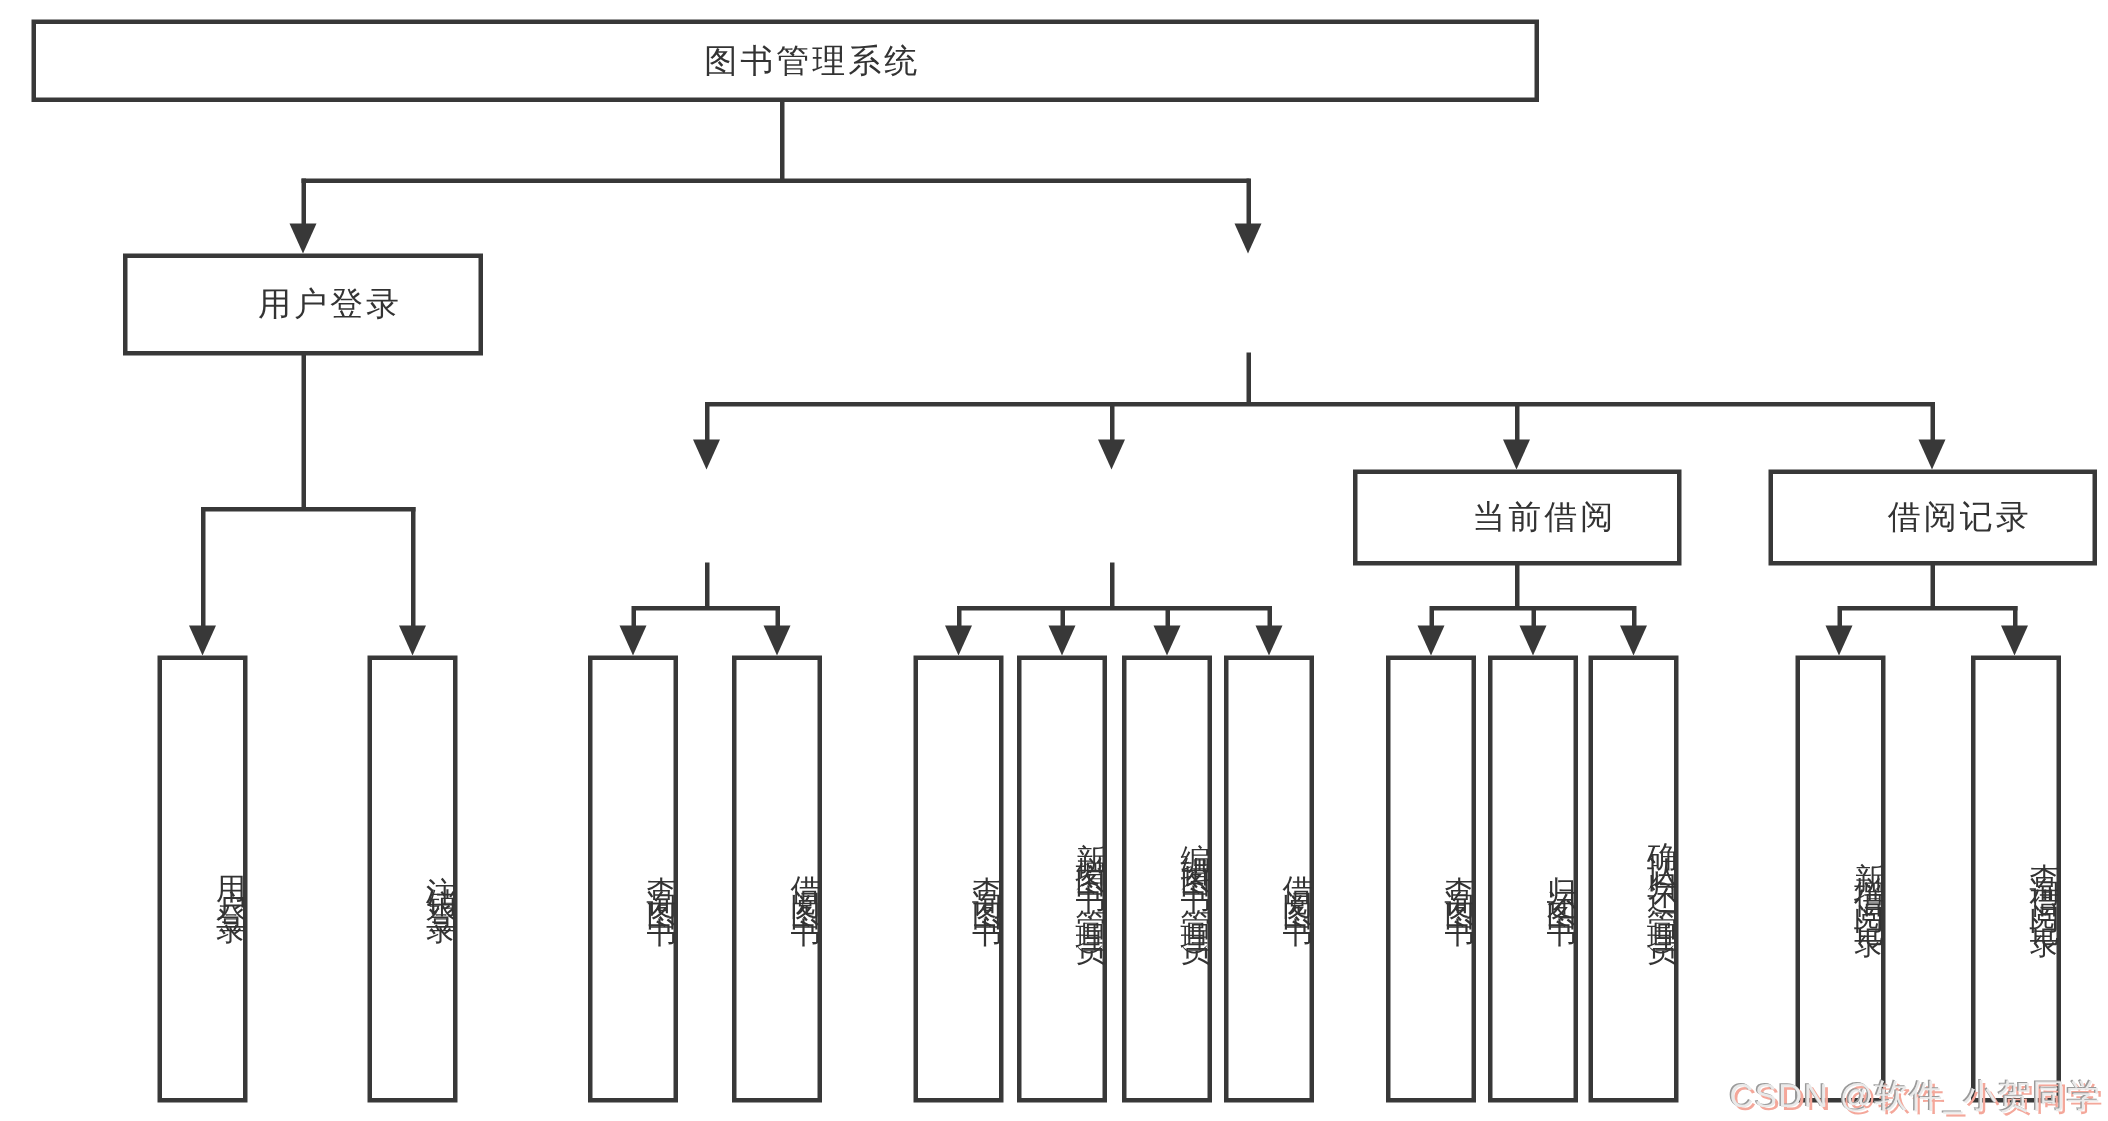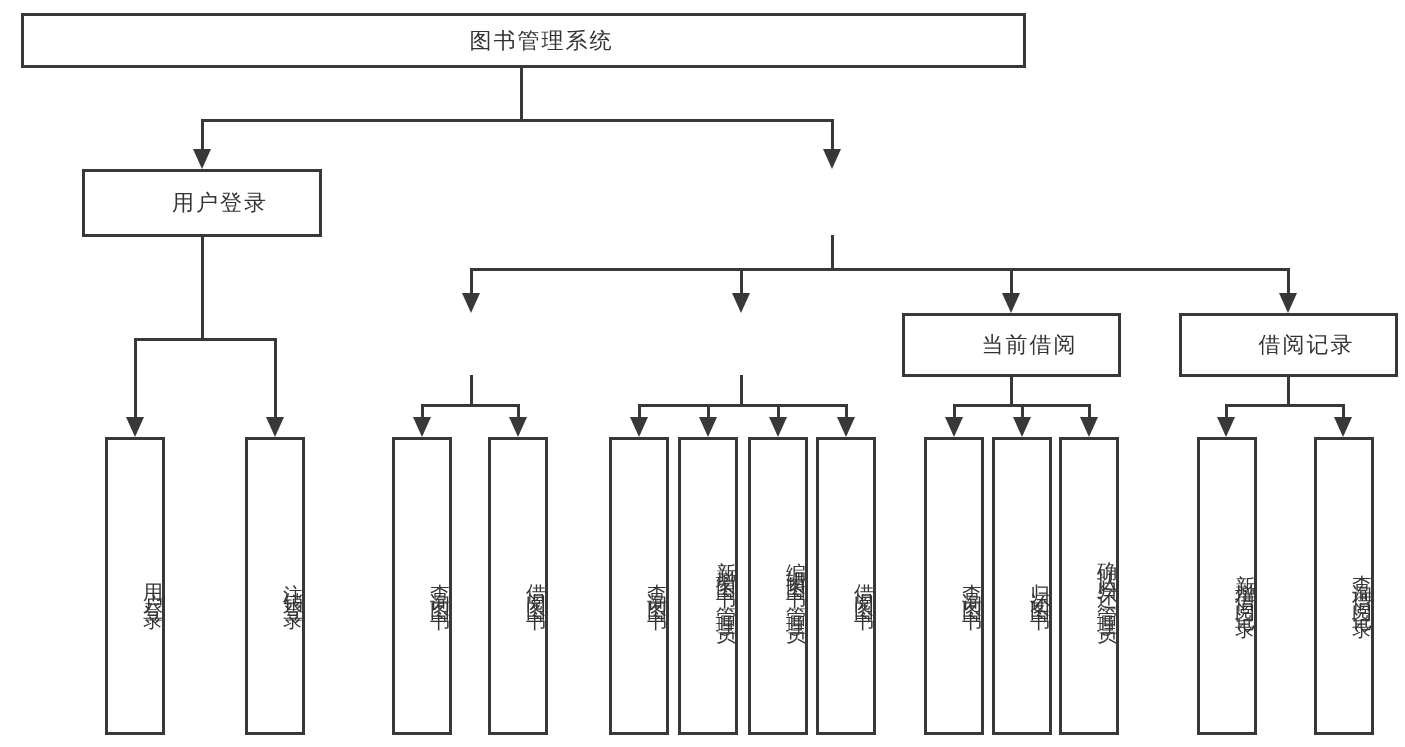--- a/index.html
+++ b/index.html
@@ -158,14 +158,15 @@
     <span>确认归还（管理员）</span>
   </div>
 
   <div class="box leaf" style="left:1197px;">
     <span>新增借阅记录</span>
   </div>
   <div class="box leaf" style="left:1314px;">
     <span>查询借阅记录</span>
   </div>
 
+  <div class="watermark">CSDN @软件_小贺同学</div>
 
 </div>
 
 </body></html>

